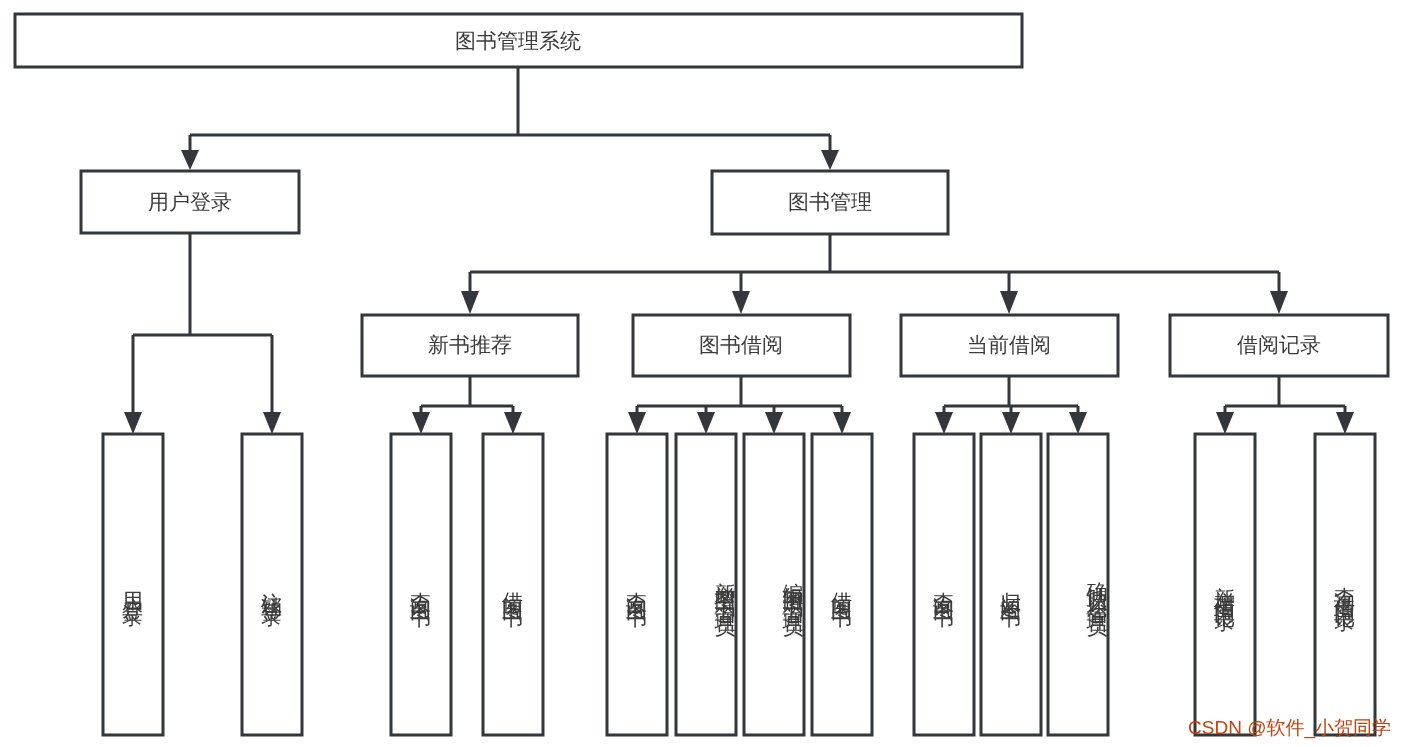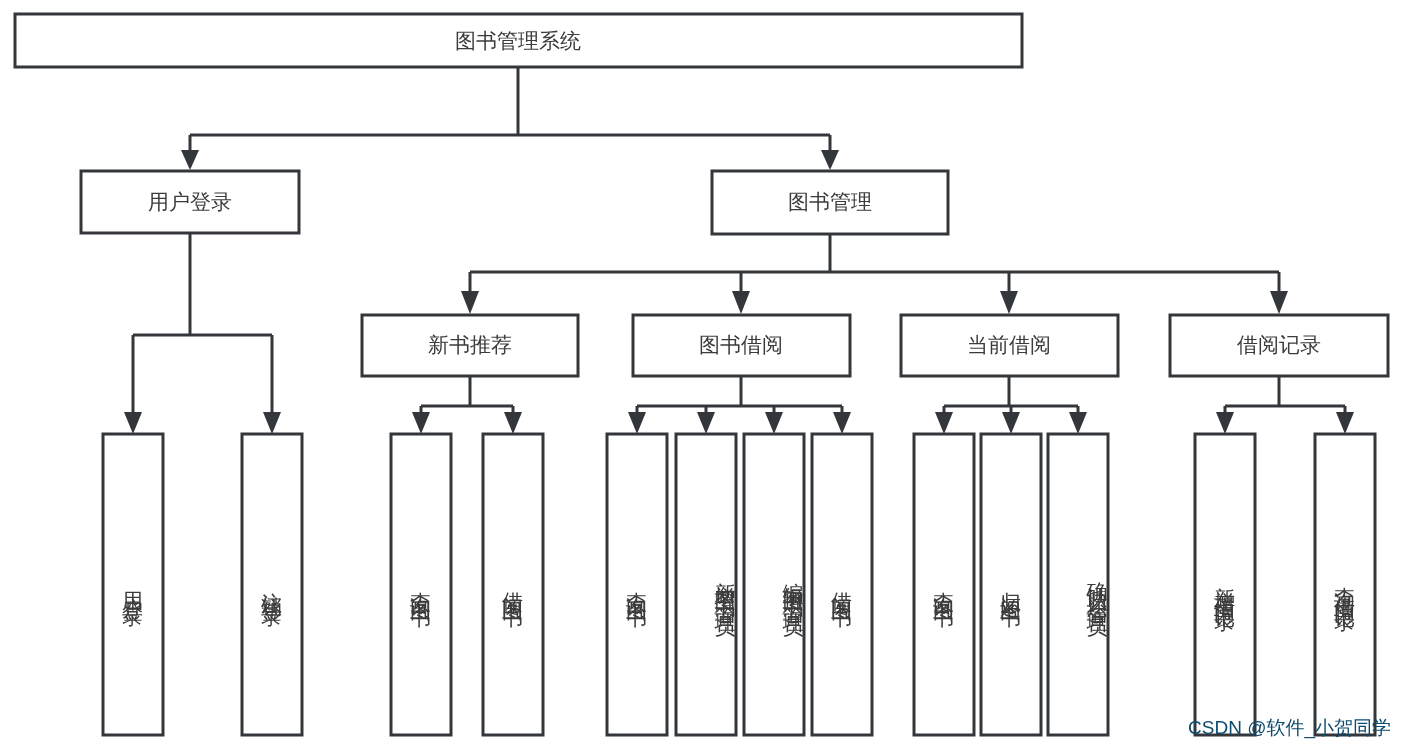--- a/index.html
+++ b/index.html
@@ -66,21 +66,21 @@
     text-align: center;
     pointer-events: none;
     user-select: none;
   }
   .watermark {
     position: absolute;
     right: 14px;
     bottom: 6px;
     font-family: "Liberation Sans", "DejaVu Sans", sans-serif;
     font-size: 19px;
-    color: #0c4a6e;
+    color: #c2410c;
     white-space: nowrap;
     user-select: none;
   }
 </style>
 </head>
 <body>
 
 <div id="diagram-root">
 
   <svg class="canvas" viewBox="0 0 1405 747" xmlns="http://www.w3.org/2000/svg">

